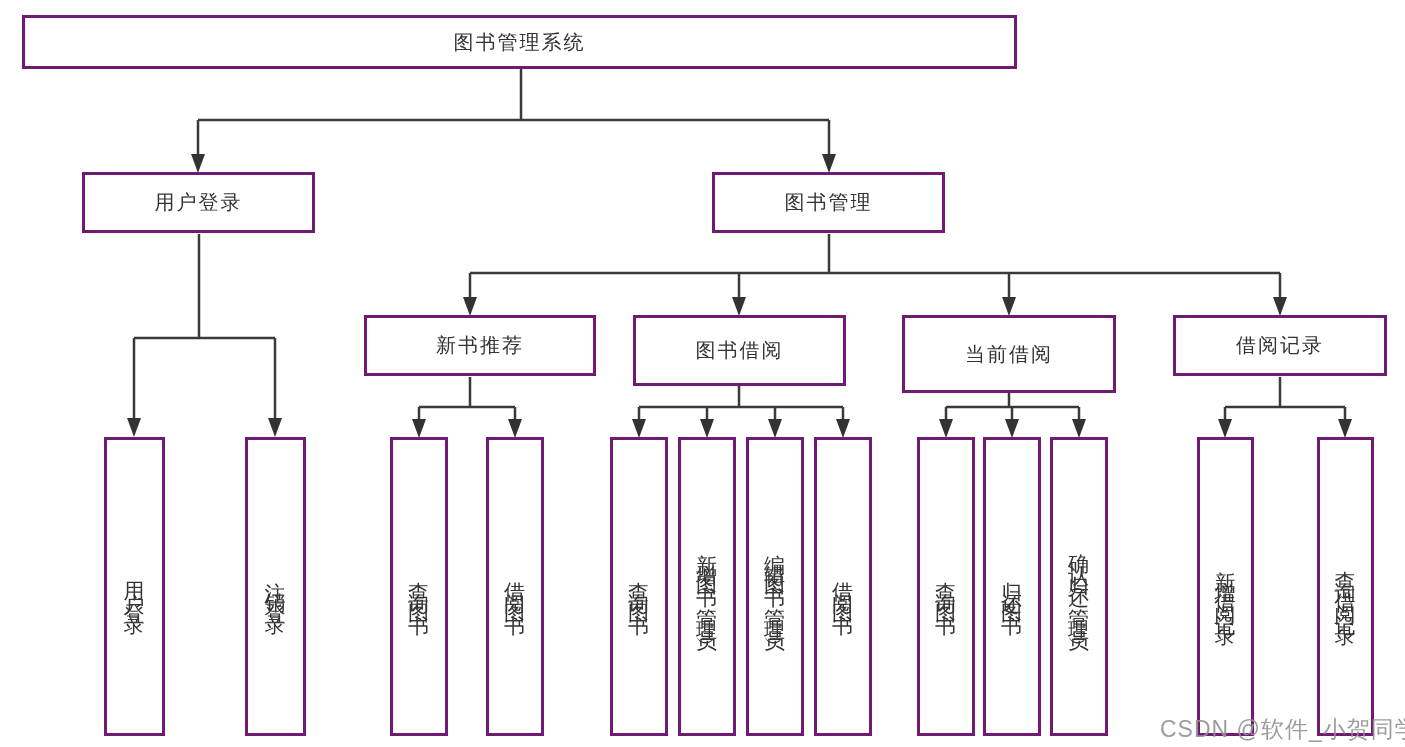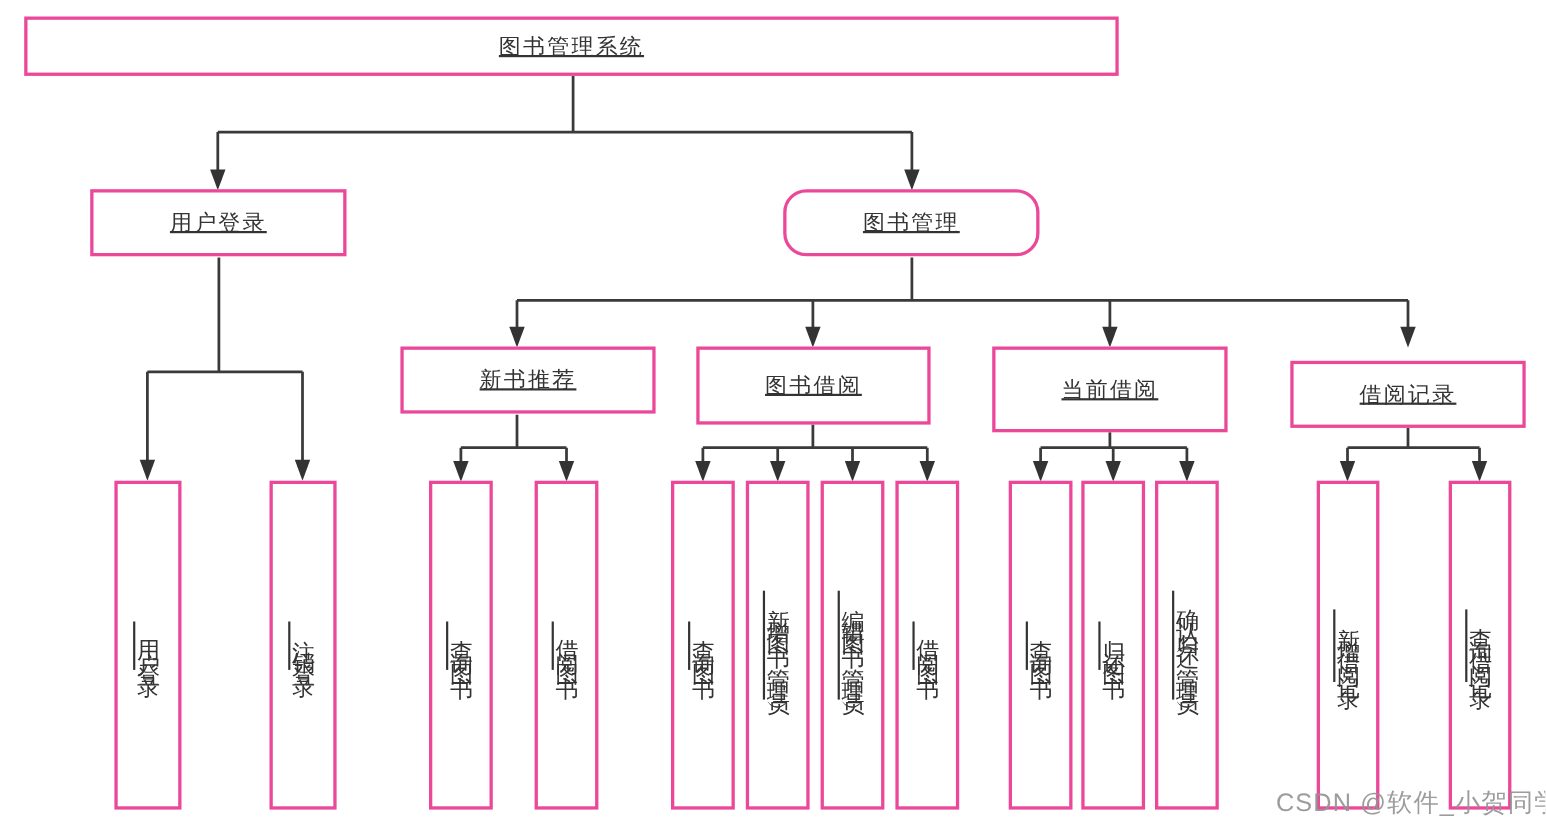--- a/index.html
+++ b/index.html
@@ -5,23 +5,23 @@
   * { margin:0; padding:0; box-sizing:border-box; }
   html,body { background:#ffffff; }
   body { font-family:"Liberation Sans","DejaVu Sans",sans-serif; }
   .canvas {
     position:relative; width:1405px; height:747px;
     background:#ffffff; overflow:hidden;
   }
   svg.connectors { position:absolute; left:0; top:0; z-index:1; }
   .node {
     position:absolute; background:#ffffff;
-    border:3px solid #ec4899; color:#333333;
+    border:3px solid #701a75; color:#333333;
     display:flex; align-items:center; justify-content:center;
-    font-size:20px; letter-spacing:2px; z-index:2;text-decoration:underline;
+    font-size:20px; letter-spacing:2px; z-index:2;
   }
   .leaf {
     writing-mode:vertical-rl; text-orientation:mixed;
     font-size:21px; letter-spacing:11px; line-height:1;
     letter-spacing:11px;
   }
   .watermark {
     position:absolute; z-index:3;
     left:1160px; top:714px;
     font-size:23px; letter-spacing:1px;
@@ -70,26 +70,26 @@
       <polygon points="1005,419 1019,419 1012,438"></polygon>
       <polygon points="1072,419 1086,419 1079,438"></polygon>
       <polygon points="1218,419 1232,419 1225,438"></polygon>
       <polygon points="1338,419 1352,419 1345,438"></polygon>
     </g>
   </svg>
 
   <div class="node" style="left:22px; top:15px; width:995px; height:54px;">图书管理系统</div>
 
   <div class="node" style="left:82px; top:172px; width:233px; height:61px;">用户登录</div>
-  <div class="node" style="left:712px; top:172px; width:233px; height:61px;border-radius:21px;">图书管理</div>
+  <div class="node" style="left:712px; top:172px; width:233px; height:61px;">图书管理</div>
 
   <div class="node" style="left:364px; top:315px; width:232px; height:61px;">新书推荐</div>
   <div class="node" style="left:633px; top:315px; width:213px; height:71px;">图书借阅</div>
   <div class="node" style="left:902px; top:315px; width:214px; height:78px;">当前借阅</div>
-  <div class="node" style="left:1173px; top:328px; width:214px; height:61px;">借阅记录</div>
+  <div class="node" style="left:1173px; top:315px; width:214px; height:61px;">借阅记录</div>
 
   <div class="node leaf" style="left:104px; top:437px; width:61px; height:299px;">用户登录</div>
   <div class="node leaf" style="left:245px; top:437px; width:61px; height:299px;">注销登录</div>
 
   <div class="node leaf" style="left:390px; top:437px; width:58px; height:299px;">查询图书</div>
   <div class="node leaf" style="left:486px; top:437px; width:58px; height:299px;">借阅图书</div>
 
   <div class="node leaf" style="left:610px; top:437px; width:58px; height:299px;">查询图书</div>
   <div class="node leaf" style="left:678px; top:437px; width:58px; height:299px;">新增图书（管理员）</div>
   <div class="node leaf" style="left:746px; top:437px; width:58px; height:299px;">编辑图书（管理员）</div>

